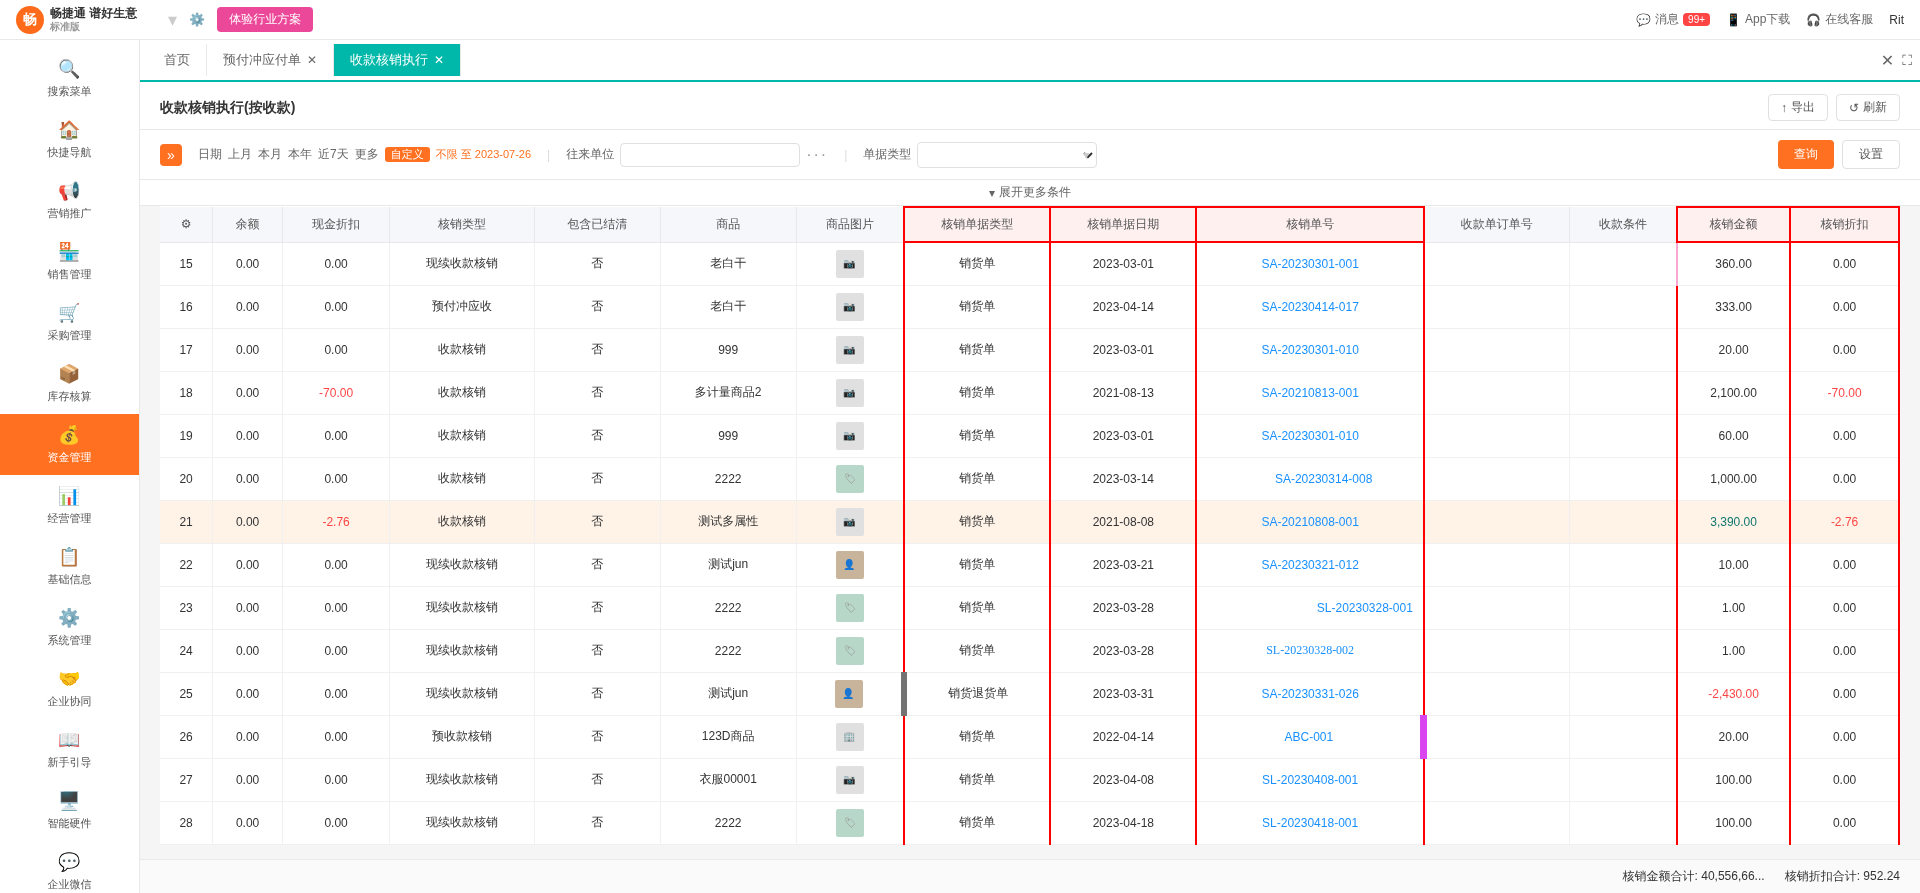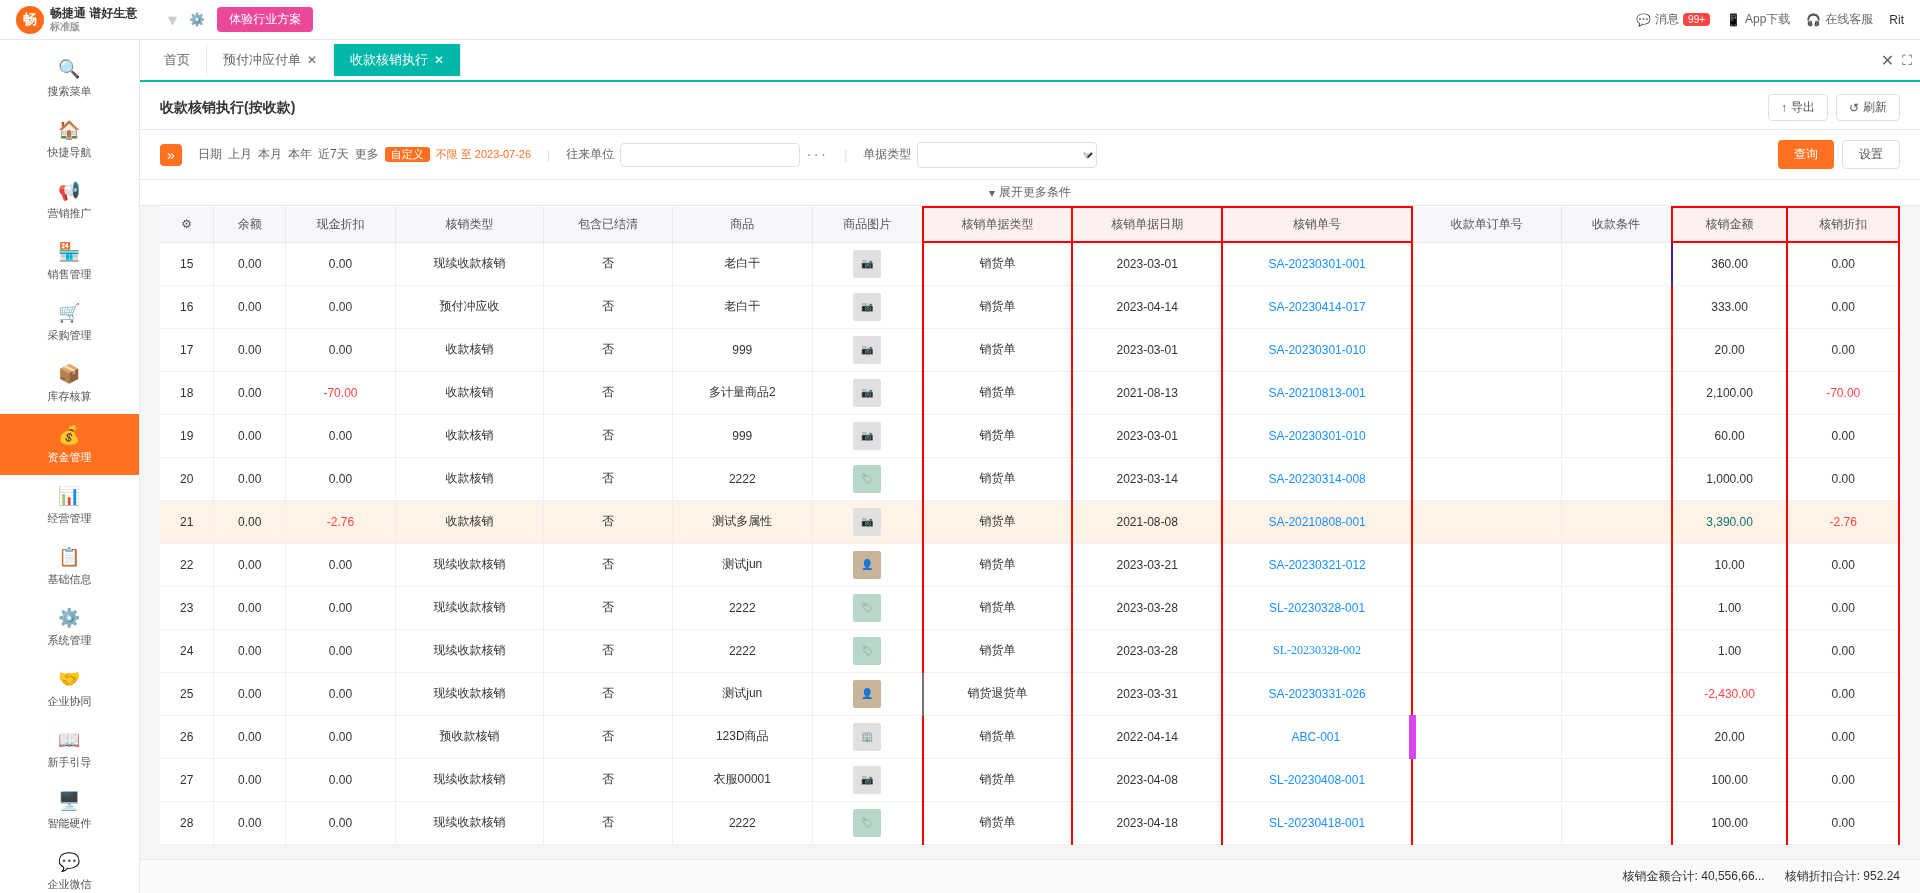--- a/index.html
+++ b/index.html
@@ -289,21 +289,21 @@
     <td class="">0.00</td>
     <td>现续收款核销</td>
     <td>否</td>
     <td>老白干</td>
     <td><div class="img-placeholder">📷</div></td>
     <td style="border-left:2px solid #ff0000;border-right:2px solid #ff0000;">销货单</td>
     <td style="border-left:2px solid #ff0000;border-right:2px solid #ff0000;">2023-03-01</td>
     <td style="border-left:2px solid #ff0000;border-right:2px solid #ff0000;"><a class="link-text">SA-20230301-001</a></td>
     <td></td>
     <td></td>
-    <td class="" style="border-left:2px solid #4c1d95;border-right:2px solid #ff0000;">360.00</td>
+    <td class="" style="border-left:2px solid #f9a8d4;border-right:2px solid #ff0000;">360.00</td>
     <td class="" style="border-left:2px solid #ff0000;border-right:2px solid #ff0000;">0.00</td>
   </tr>
             <tr>
     <td>16</td>
     <td>0.00</td>
     <td class="">0.00</td>
     <td>预付冲应收</td>
     <td>否</td>
     <td>老白干</td>
     <td><div class="img-placeholder">📷</div></td>
@@ -366,21 +366,21 @@
             <tr>
     <td>20</td>
     <td>0.00</td>
     <td class="">0.00</td>
     <td>收款核销</td>
     <td>否</td>
     <td>2222</td>
     <td><div class="img-placeholder img-placeholder-green">🏷</div></td>
     <td style="border-left:2px solid #ff0000;border-right:2px solid #ff0000;">销货单</td>
     <td style="border-left:2px solid #ff0000;border-right:2px solid #ff0000;">2023-03-14</td>
-    <td style="border-left:2px solid #ff0000;border-right:2px solid #ff0000;"><a class="link-text">SA-20230314-008</a></td>
+    <td style="border-left:2px solid #ff0000;border-right:2px solid #ff0000;padding-left:37px;"><a class="link-text">SA-20230314-008</a></td>
     <td></td>
     <td></td>
     <td class="" style="border-left:2px solid #ff0000;border-right:2px solid #ff0000;">1,000.00</td>
     <td class="" style="border-left:2px solid #ff0000;border-right:2px solid #ff0000;">0.00</td>
   </tr>
             <tr class="highlighted">
     <td>21</td>
     <td>0.00</td>
     <td class="red-text">-2.76</td>
     <td>收款核销</td>
@@ -414,21 +414,21 @@
             <tr>
     <td>23</td>
     <td>0.00</td>
     <td class="">0.00</td>
     <td>现续收款核销</td>
     <td>否</td>
     <td>2222</td>
     <td><div class="img-placeholder img-placeholder-green">🏷</div></td>
     <td style="border-left:2px solid #ff0000;border-right:2px solid #ff0000;">销货单</td>
     <td style="border-left:2px solid #ff0000;border-right:2px solid #ff0000;">2023-03-28</td>
-    <td style="border-left:2px solid #ff0000;border-right:2px solid #ff0000;"><a class="link-text">SL-20230328-001</a></td>
+    <td style="border-left:2px solid #ff0000;border-right:2px solid #ff0000;text-align:right;"><a class="link-text">SL-20230328-001</a></td>
     <td></td>
     <td></td>
     <td class="" style="border-left:2px solid #ff0000;border-right:2px solid #ff0000;">1.00</td>
     <td class="" style="border-left:2px solid #ff0000;border-right:2px solid #ff0000;">0.00</td>
   </tr>
             <tr>
     <td>24</td>
     <td>0.00</td>
     <td class="">0.00</td>
     <td>现续收款核销</td>
@@ -444,21 +444,21 @@
     <td class="" style="border-left:2px solid #ff0000;border-right:2px solid #ff0000;">0.00</td>
   </tr>
             <tr>
     <td>25</td>
     <td>0.00</td>
     <td class="">0.00</td>
     <td>现续收款核销</td>
     <td>否</td>
     <td>测试jun</td>
     <td><div class="img-placeholder img-placeholder-brown">👤</div></td>
-    <td style="border-left:2px solid #737373;border-right:2px solid #ff0000;">销货退货单</td>
+    <td style="border-left:6px solid #737373;border-right:2px solid #ff0000;">销货退货单</td>
     <td style="border-left:2px solid #ff0000;border-right:2px solid #ff0000;">2023-03-31</td>
     <td style="border-left:2px solid #ff0000;border-right:2px solid #ff0000;"><a class="link-text">SA-20230331-026</a></td>
     <td></td>
     <td></td>
     <td class="red-text" style="border-left:2px solid #ff0000;border-right:2px solid #ff0000;">-2,430.00</td>
     <td class="" style="border-left:2px solid #ff0000;border-right:2px solid #ff0000;">0.00</td>
   </tr>
             <tr>
     <td>26</td>
     <td>0.00</td>

